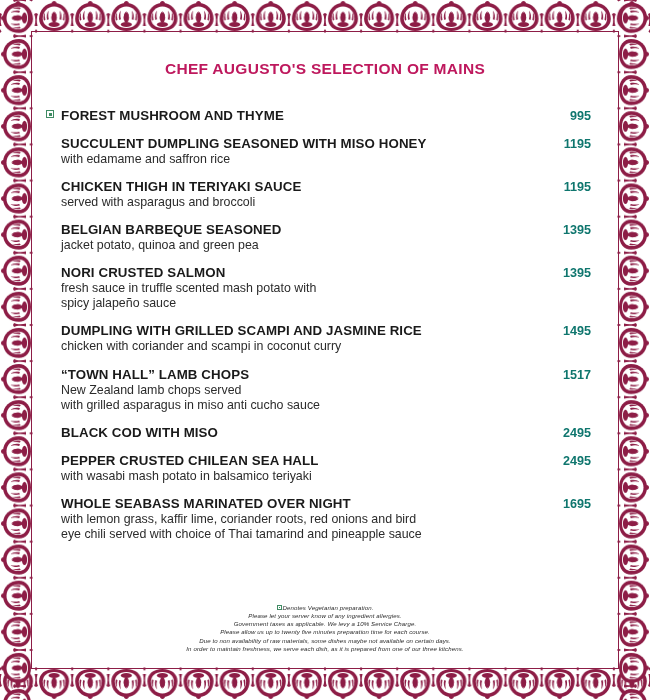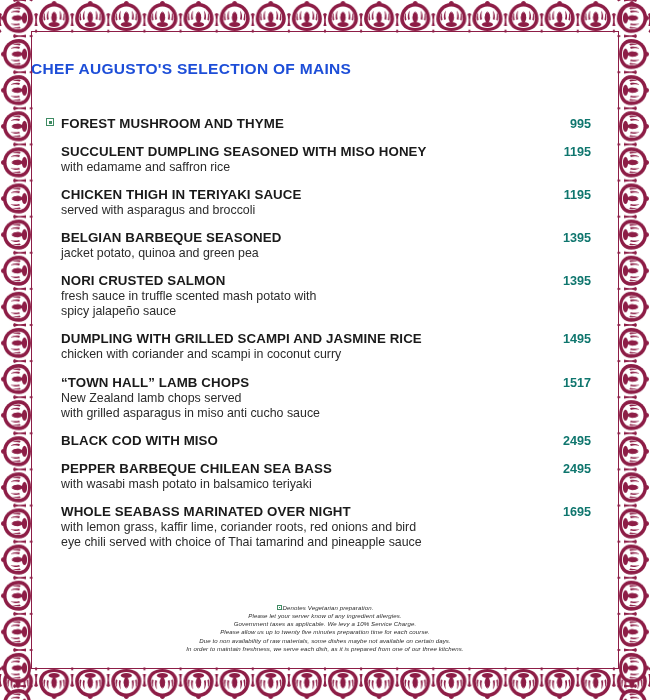--- a/index.html
+++ b/index.html
@@ -64,26 +64,27 @@
     left: 31px;
     right: 31px;
     bottom: 31px;
     z-index: 3;
     padding: 0;
     box-sizing: border-box;
     display: flex;
     flex-direction: column;
   }
   .menu-title {
+    text-align: center;
     font-size: 15.5px;
     font-weight: bold;
-    color: #1d4ed8;
+    color: #be185d;
     letter-spacing: 0.3px;
     margin-top: 29px;
-    margin-bottom: 8px;
+    margin-bottom: 0;
   }
   .items {
     margin-top: 30px;
     padding-left: 30px;
     padding-right: 28px;
     flex: 1;
   }
   .item {
     margin-bottom: 12.5px;
     position: relative;
@@ -319,21 +320,21 @@
           <div class="item-head">
             <div class="item-name-wrap">
               <span class="item-name">BLACK COD WITH MISO</span>
             </div>
             <span class="item-price">2495</span>
           </div>
         </div>
         <div class="item">
           <div class="item-head">
             <div class="item-name-wrap">
-              <span class="item-name">PEPPER BARBEQUE CHILEAN SEA BASS</span>
+              <span class="item-name">PEPPER CRUSTED CHILEAN SEA HALL</span>
             </div>
             <span class="item-price">2495</span>
           </div>
           <div class="item-desc">with wasabi mash potato in balsamico teriyaki</div>
         </div>
         <div class="item">
           <div class="item-head">
             <div class="item-name-wrap">
               <span class="item-name">WHOLE SEABASS MARINATED OVER NIGHT</span>
             </div>

